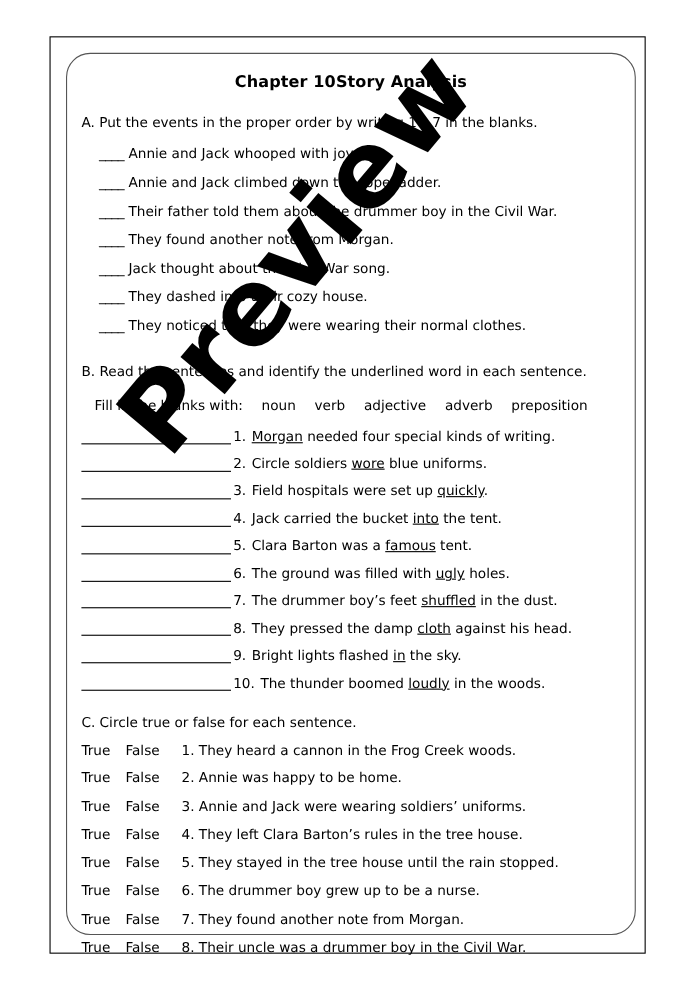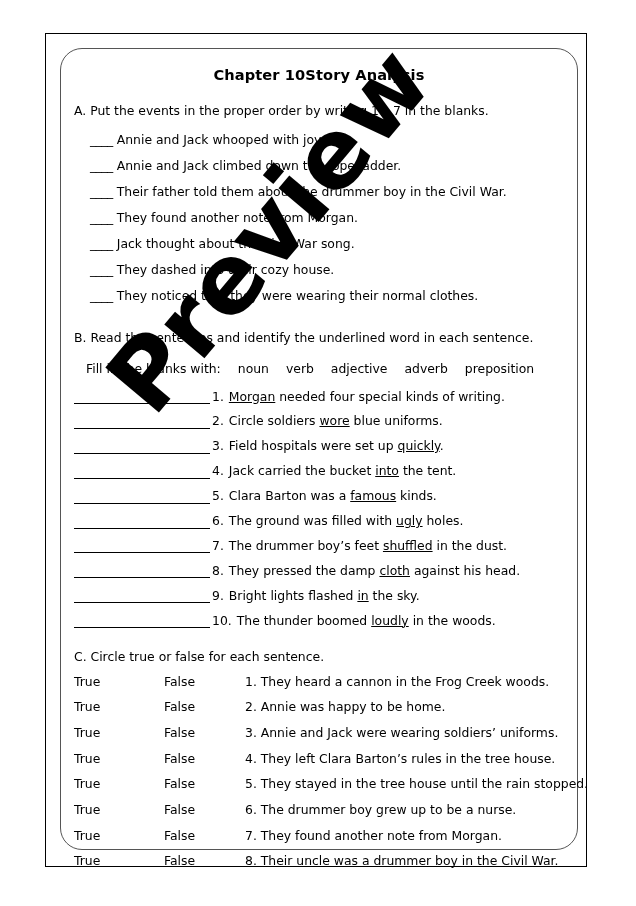--- a/index.html
+++ b/index.html
@@ -130,30 +130,28 @@
   
   .tf-list {
     margin-top: 9px;
   }
   .tf-item {
     font-size: 12.4px;
     line-height: 1.25;
     margin-bottom: 10.2px;
     display: flex;
     white-space: nowrap;
-    gap: 40px;
   }
   .tf-true {
     flex: 0 0 auto;
     width: 40px;
   }
   .tf-false {
     flex: 0 0 auto;
     width: 51px;
-    text-align: center;
   }
   .tf-text {
     flex: 1 1 auto;
   }
 
   
   #watermark {
     position: absolute;
     left: 128px;
     top: 350px;
@@ -217,21 +215,21 @@
         <span class="fill-text"><span>Field hospitals were set up </span><u>quickly</u><span>.</span></span>
       </div>
     <div class="fill-item">
         <span class="fill-blank"></span>
         <span class="fill-num">4.</span>
         <span class="fill-text"><span>Jack carried the bucket </span><u>into</u><span> the tent.</span></span>
       </div>
     <div class="fill-item">
         <span class="fill-blank"></span>
         <span class="fill-num">5.</span>
-        <span class="fill-text"><span>Clara Barton was a </span><u>famous</u><span> kinds.</span></span>
+        <span class="fill-text"><span>Clara Barton was a </span><u>famous</u><span> tent.</span></span>
       </div>
     <div class="fill-item">
         <span class="fill-blank"></span>
         <span class="fill-num">6.</span>
         <span class="fill-text"><span>The ground was filled with </span><u>ugly</u><span> holes.</span></span>
       </div>
     <div class="fill-item">
         <span class="fill-blank"></span>
         <span class="fill-num">7.</span>
         <span class="fill-text"><span>The drummer boy’s feet </span><u>shuffled</u><span> in the dust.</span></span>

